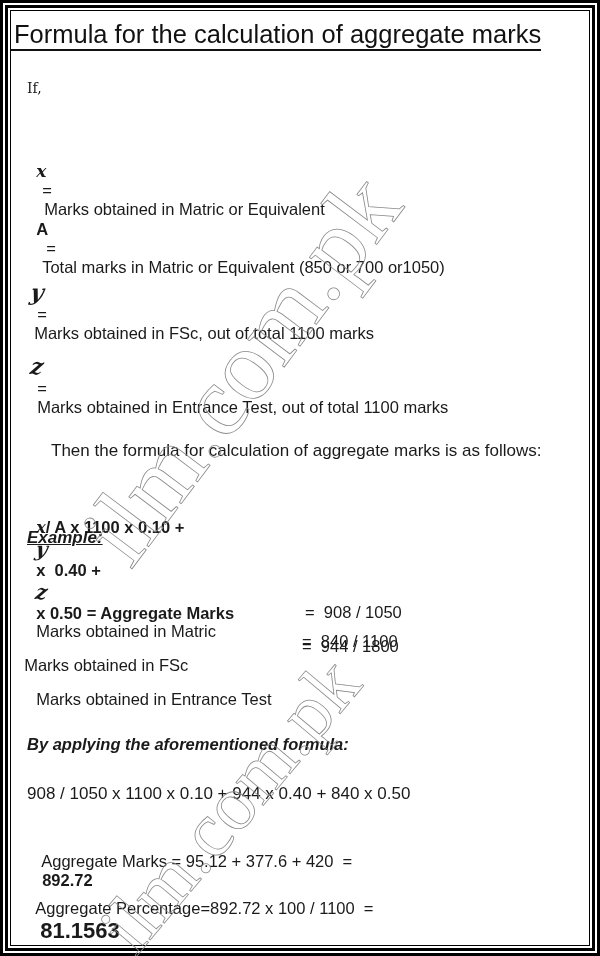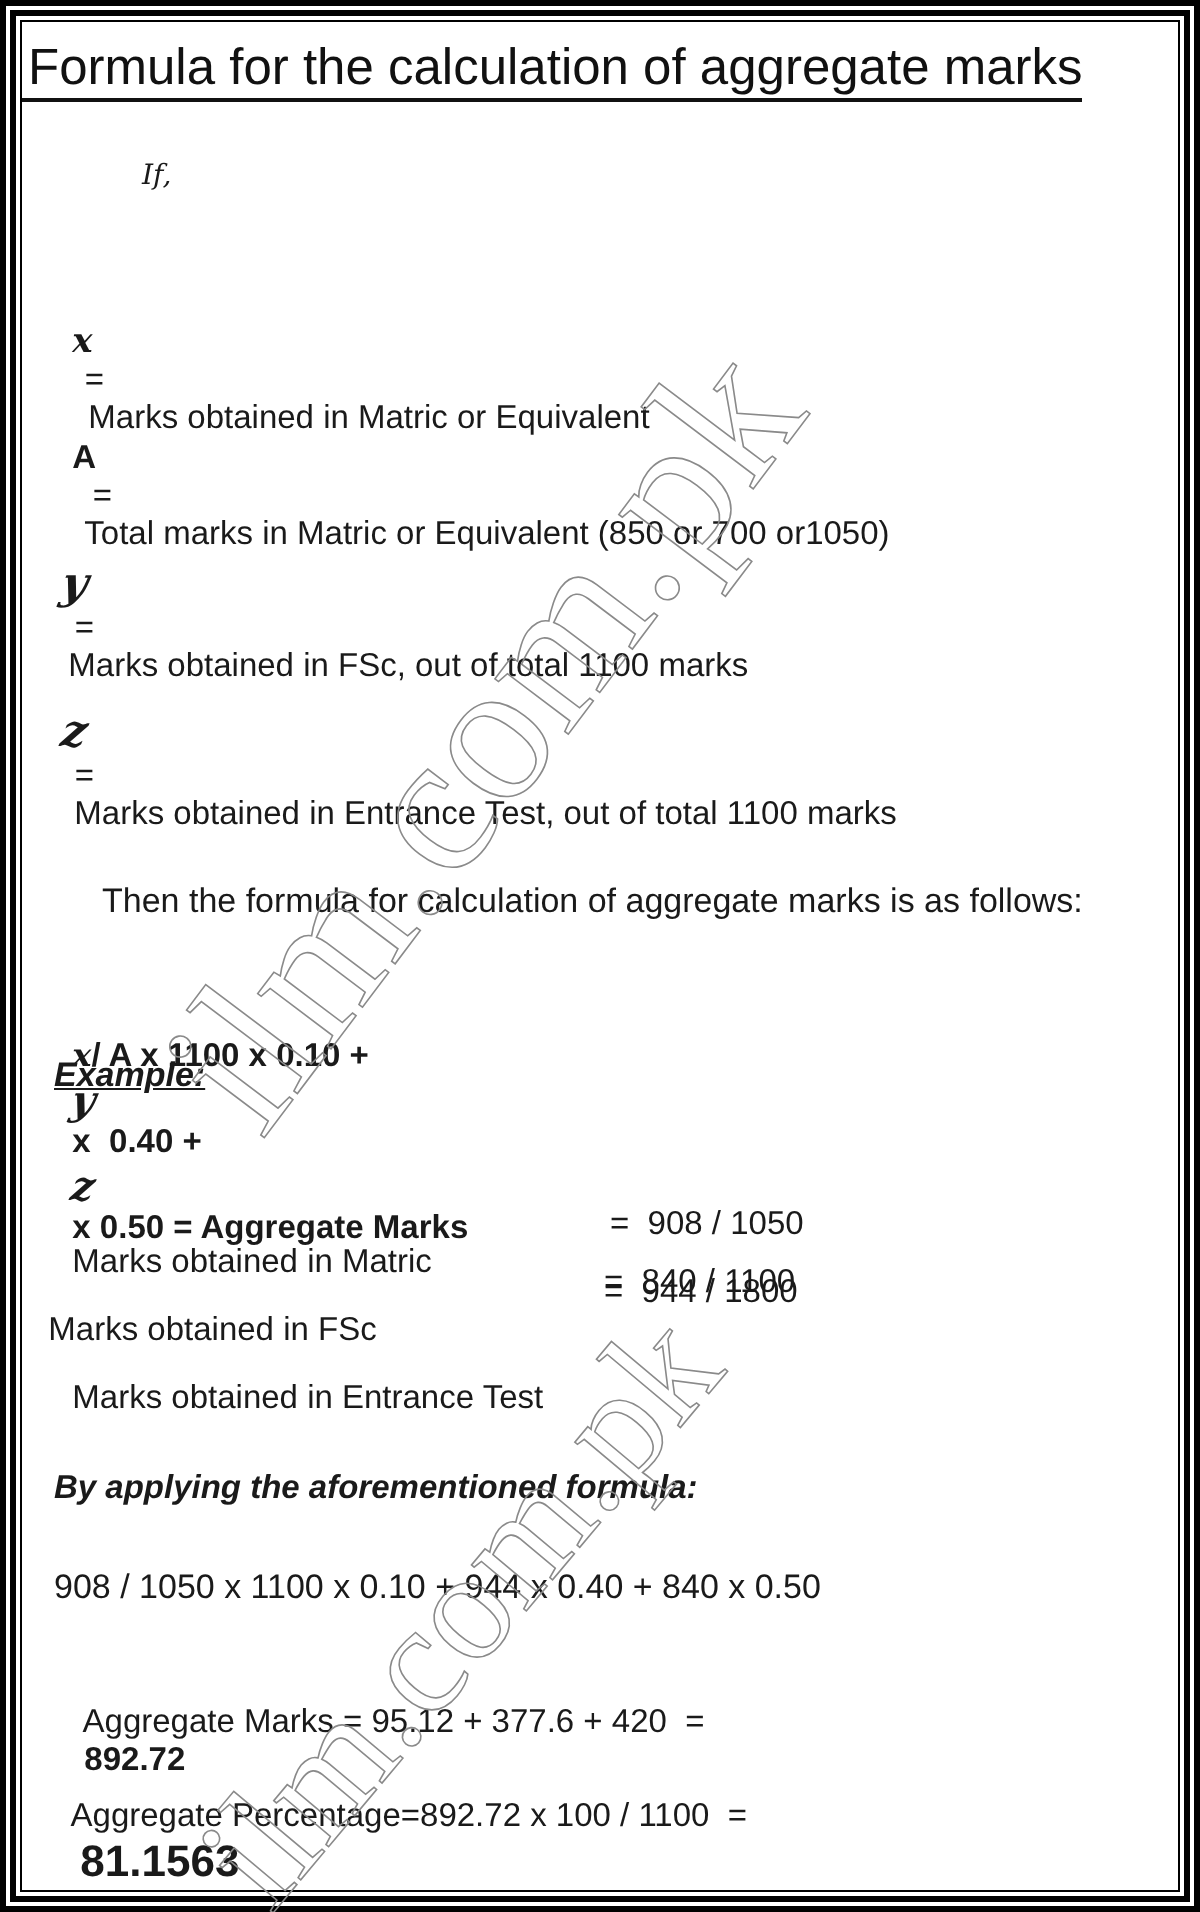--- a/index.html
+++ b/index.html
@@ -31,21 +31,21 @@
     .line { position: absolute; white-space: pre; font-size: 16.5px; color: #1a1a1a; }
     .var {
       font-family: "DejaVu Serif", serif; font-style: italic; font-weight: bold;
       display: inline-block;
     }
     .var.script { font-size: 22px; transform: skewX(-12deg); }
     .bold { font-weight: bold; }
     .ital { font-style: italic; }
     .under { text-decoration: underline; }
     .big { font-size: 22px; font-weight: bold; }
-    .if-label { font-family: "DejaVu Serif", serif; font-style: italic; font-size: 14px; margin-left: 44px; }
+    .if-label { font-family: "DejaVu Serif", serif; font-size: 14px; }
     
     .wm {
       position: absolute; white-space: nowrap;
       font-family: "Liberation Serif", serif; color: transparent;
       -webkit-text-stroke: 0.8px #8a8a8a; pointer-events: none;
       transform-origin: left bottom;
     }
     .wm1 { left: 150px; top: 470px; font-size: 100px; transform: rotate(-53deg); }
     .wm2 { left: 150px; top: 880px; font-size: 78px; transform: rotate(-50deg); }
   </style>

